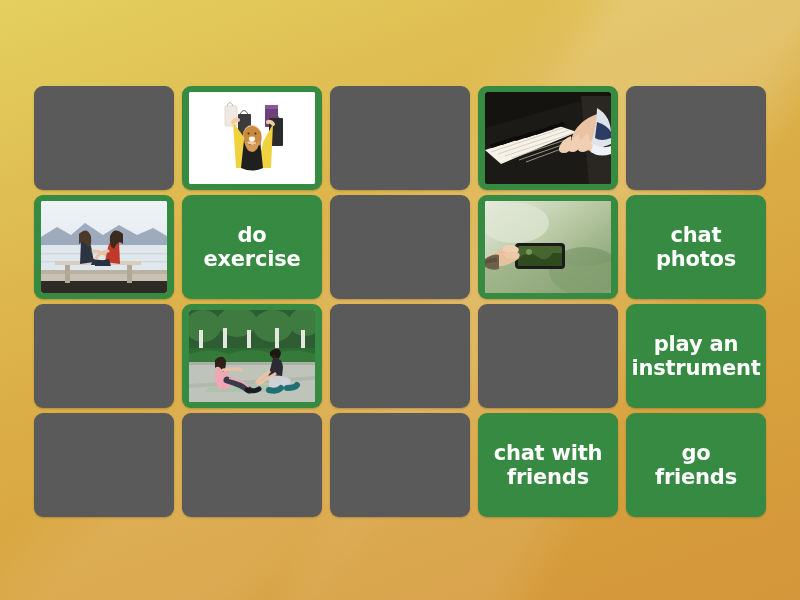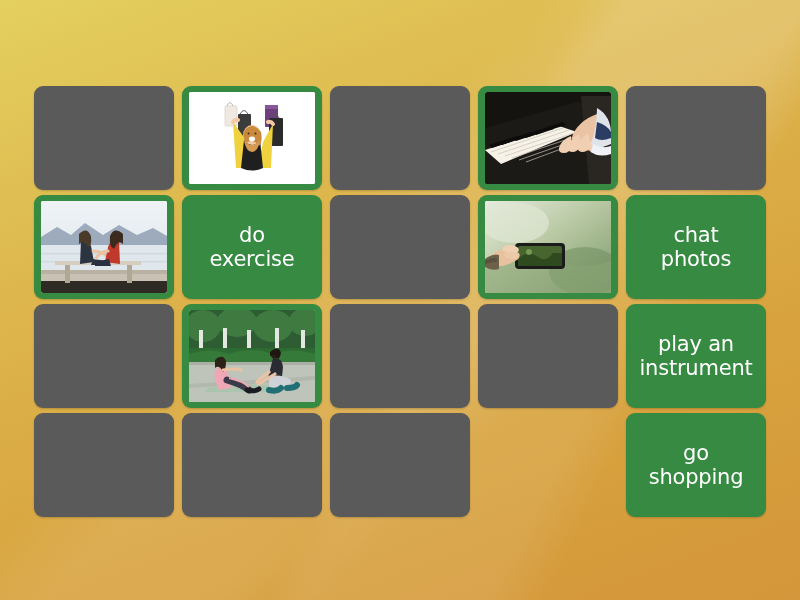--- a/index.html
+++ b/index.html
@@ -74,21 +74,21 @@
 
   .tile-label {
     position: absolute;
     inset: 0;
     display: flex;
     align-items: center;
     justify-content: center;
     text-align: center;
     color: #ffffff;
     font-size: 21px;
-    font-weight: normal;
+    font-weight: bold;
     line-height: 1.15;
     letter-spacing: -0.2px;
     padding: 4px 6px;
     box-sizing: border-box;
     white-space: pre-line;
   }
 
   .tile-photo {
     position: absolute;
     left: 7px;
@@ -295,17 +295,21 @@
     </div>
     <div class="tile facedown" style="grid-area: 3 / 3;"></div>
     <div class="tile facedown" style="grid-area: 3 / 4;"></div>
     <div class="tile word" style="grid-area: 3 / 5;">
       <div class="tile-label">play an
 instrument</div>
     </div>
     <div class="tile facedown" style="grid-area: 4 / 1;"></div>
     <div class="tile facedown" style="grid-area: 4 / 2;"></div>
     <div class="tile facedown" style="grid-area: 4 / 3;"></div>
+    <div class="tile word" style="grid-area: 4 / 4;">
+      <div class="tile-label">chat with
+friends</div>
+    </div>
     <div class="tile word" style="grid-area: 4 / 5;">
       <div class="tile-label">go
-shopping</div>
+friends</div>
     </div>
   </div>
 
 </body></html>

